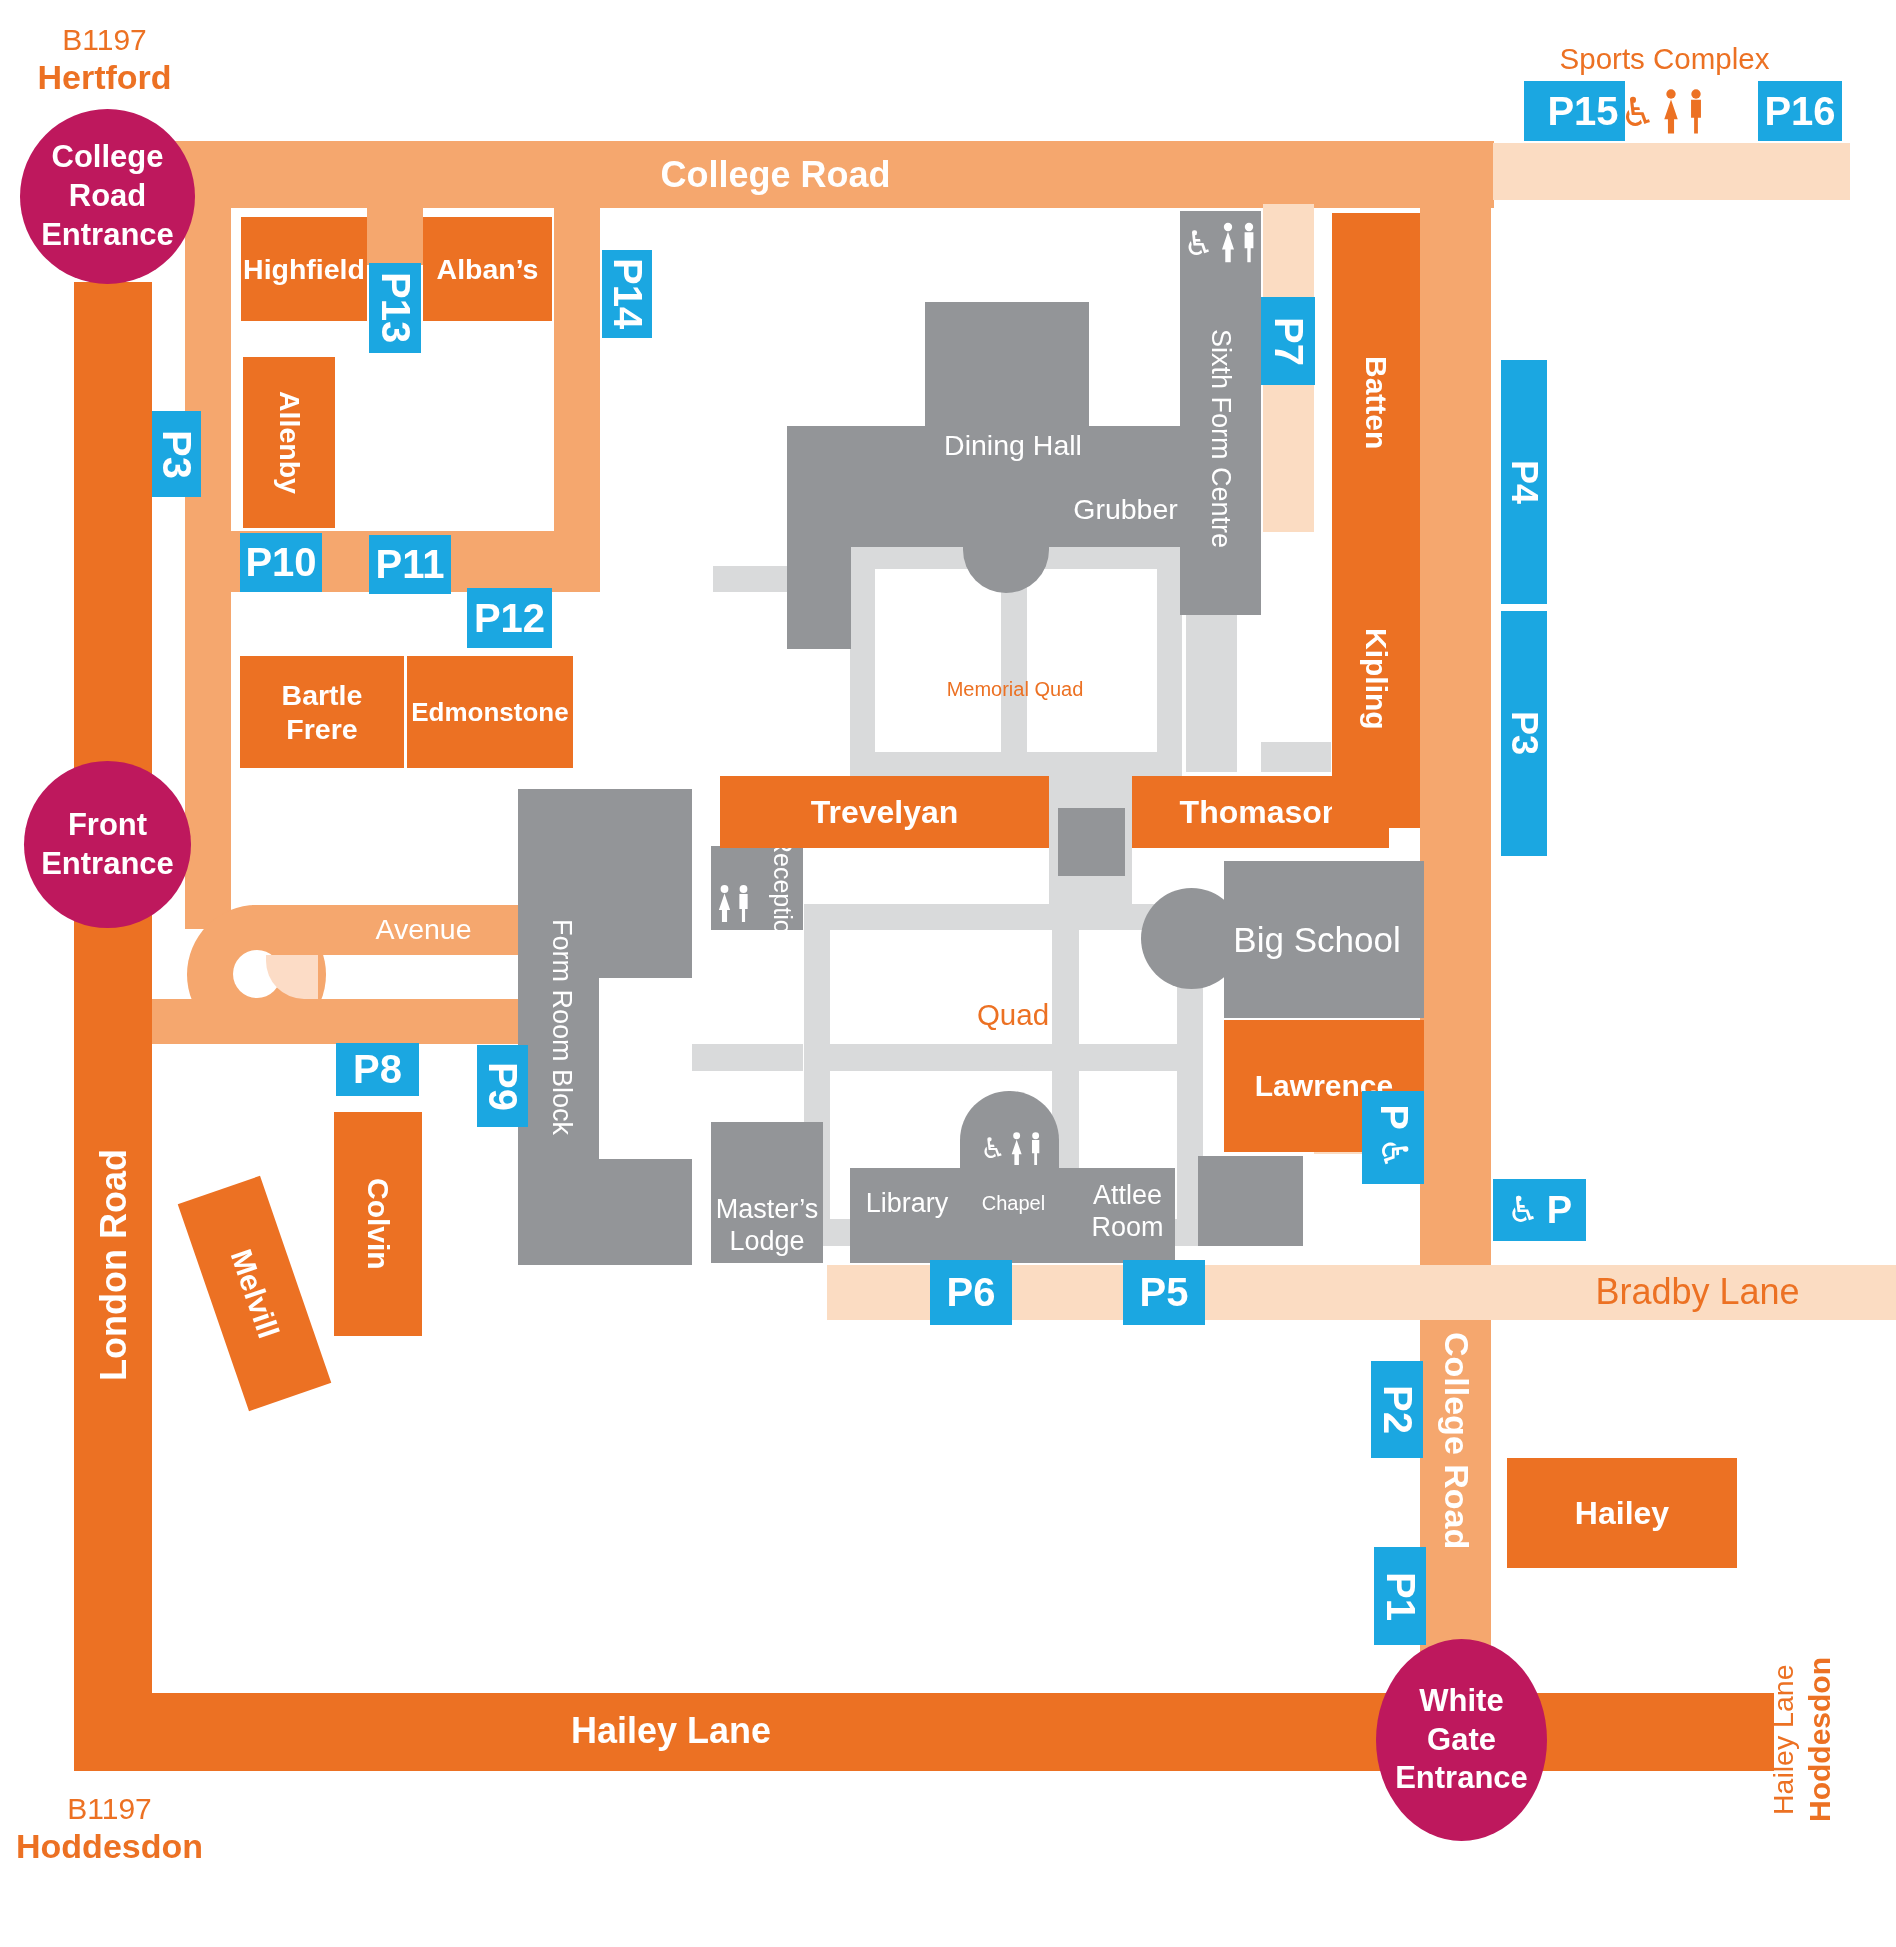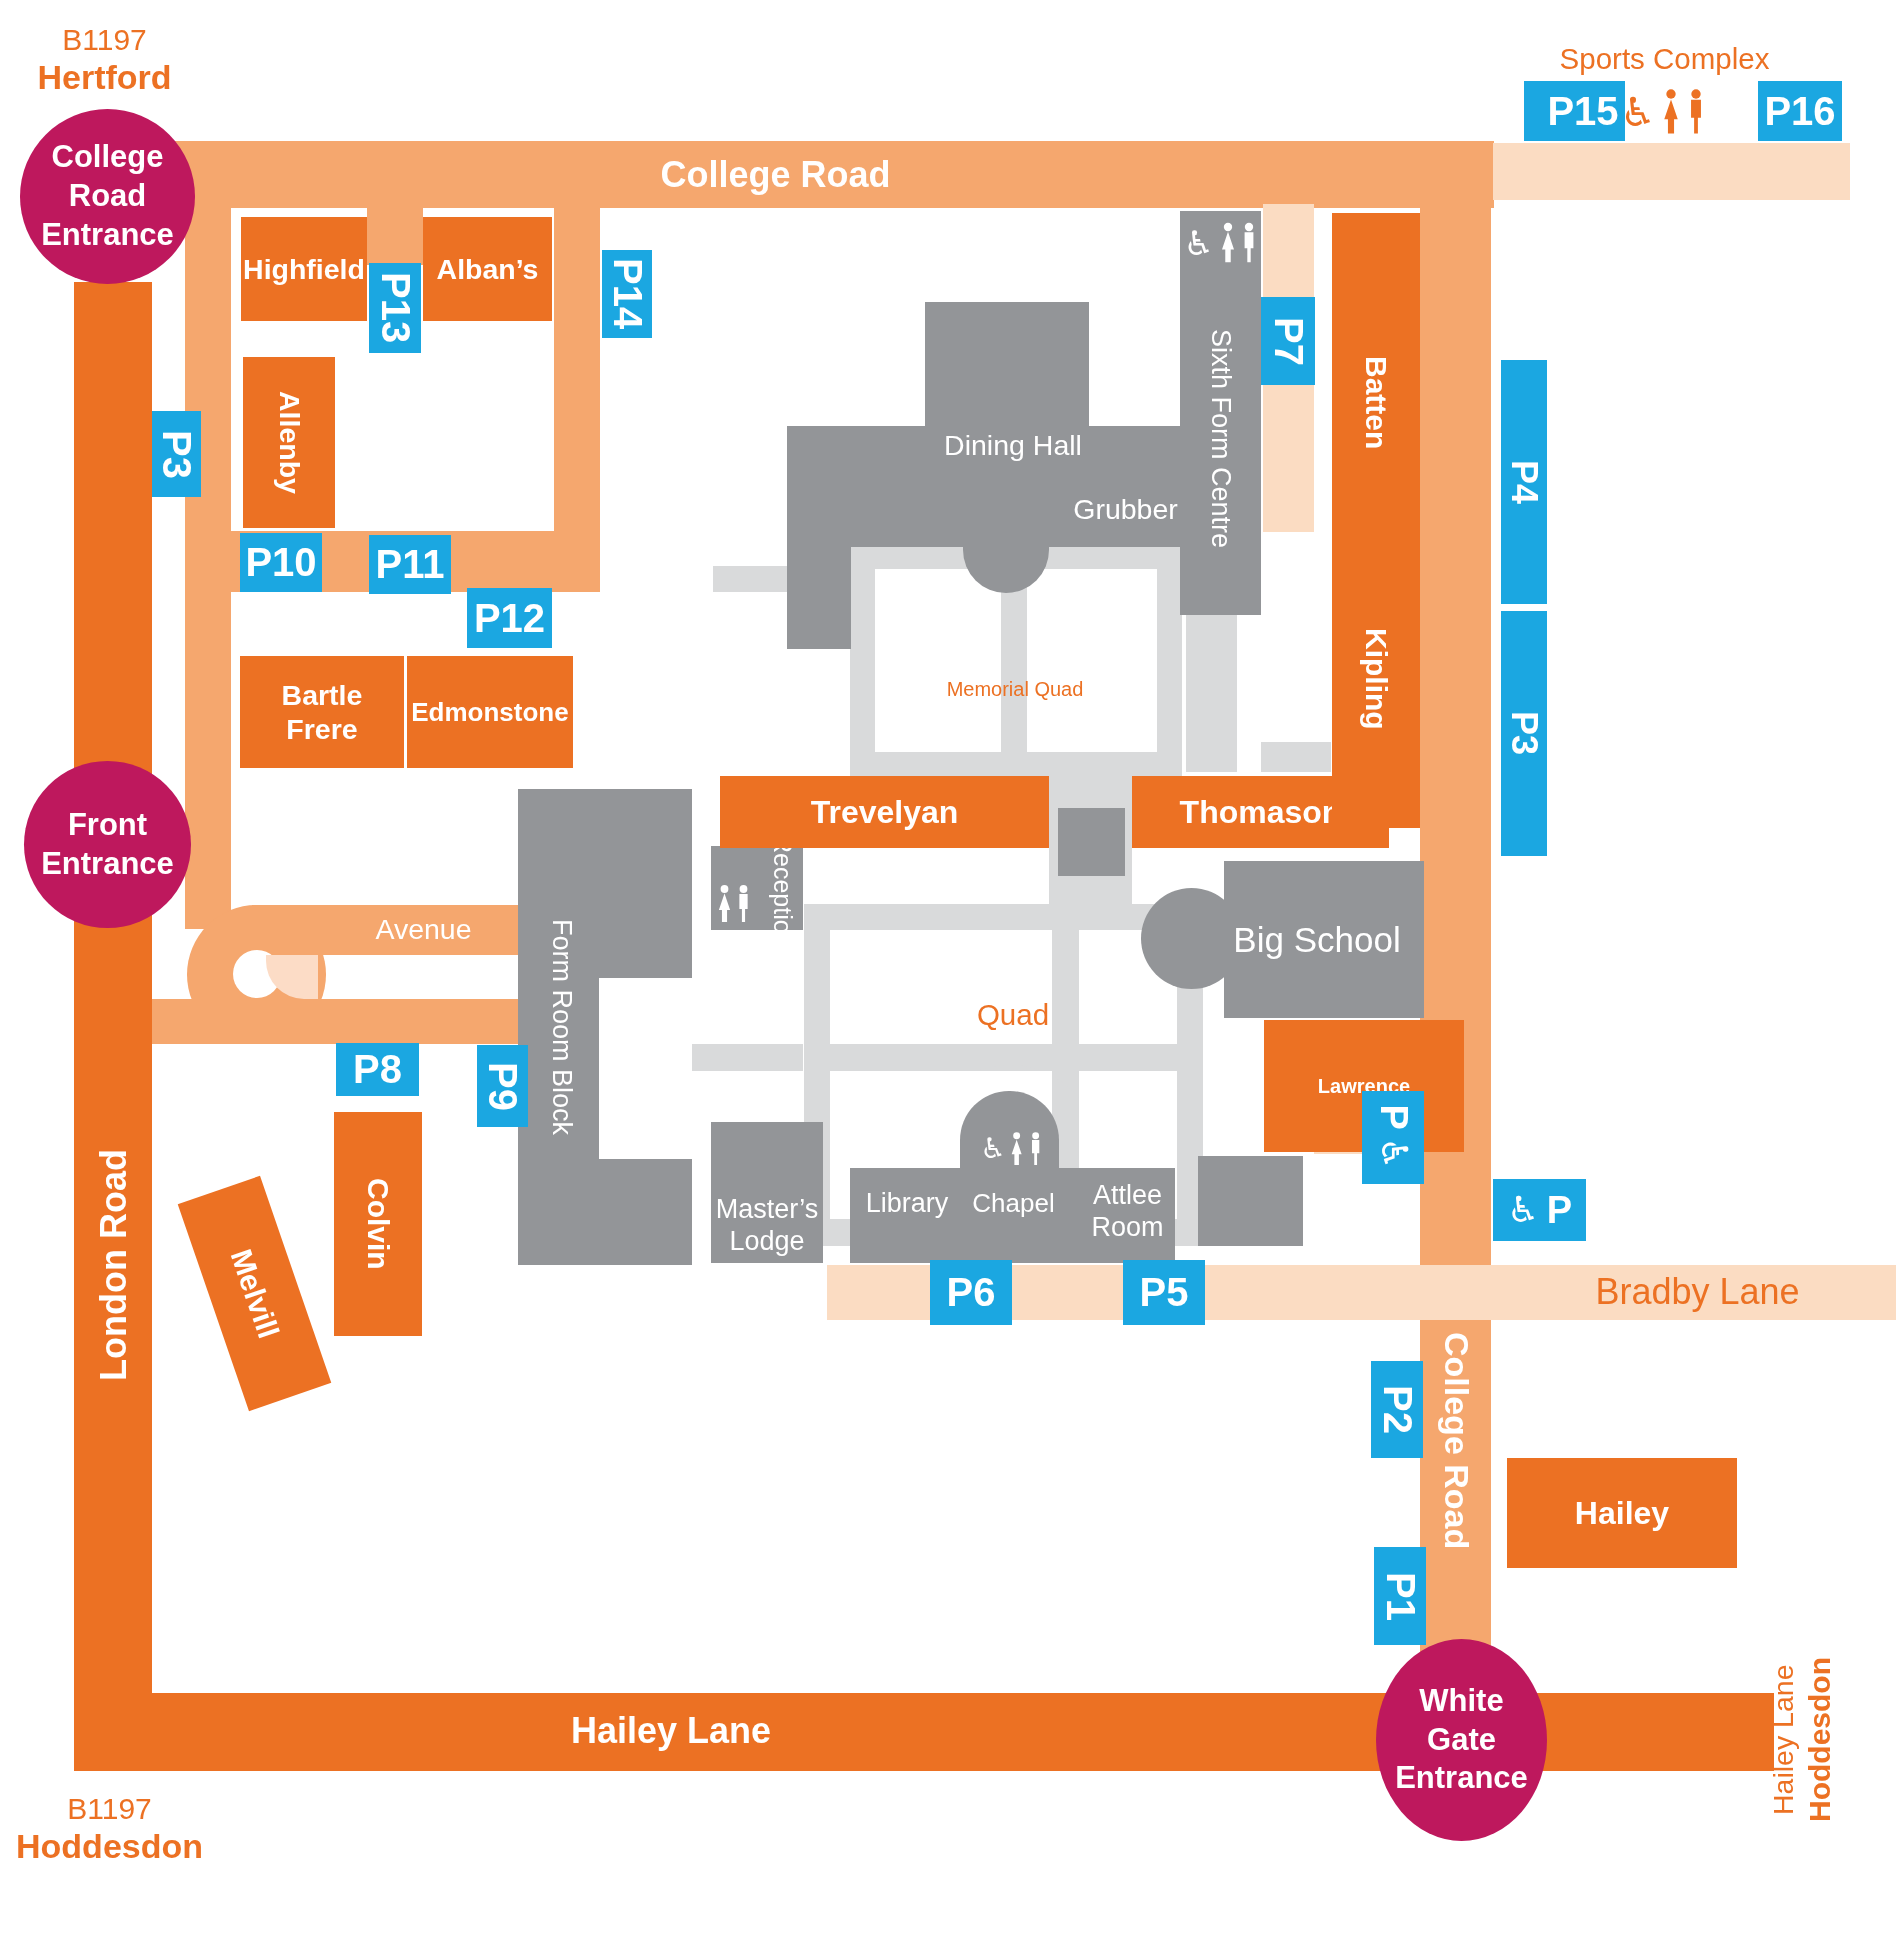--- a/index.html
+++ b/index.html
@@ -145,21 +145,21 @@
         <path d="M10 12 L17.5 34 H13.4 V50 H6.6 V34 H2.5 Z"></path>
       </svg>
       <svg class="pic" width="13.3" height="36" viewBox="0 0 20 52">
         <circle cx="10" cy="6" r="5.2"></circle>
         <path d="M4.5 12.5 H15.5 V32.5 H12.1 V50 H7.9 V32.5 H4.5 Z"></path>
       </svg>
   </div>
   <div class="abs lbl z4" style="left:850px;top:1187px;width:114px;height:32px;font-size:27px;">
       <span>Library</span>
     </div>
-  <div class="abs lbl z4" style="left:961px;top:1187px;width:105px;height:32px;font-size:26px;text-align:right;">
+  <div class="abs lbl z4" style="left:961px;top:1187px;width:105px;height:32px;font-size:20px;text-align:right;">
       <span>Chapel</span>
     </div>
   <div class="abs lbl z4" style="left:1080px;top:1179px;width:95px;flex-direction:column;font-size:27px;line-height:1.2;">
     <span>Attlee</span>
     <span>Room</span>
   </div>
   <div class="abs bldg-g z3" style="left:1198px;top:1156px;width:105px;height:90px;"></div>
 
   <div class="abs bldg-o lbl bold z3" style="left:241px;top:217px;width:126px;height:104px;font-size:28.5px;">
       <span>Highfield</span>
@@ -186,21 +186,21 @@
       <span>Thomason</span>
     </div>
   <div class="abs bldg-o z3" style="left:1332px;top:213px;width:88px;height:615px;">
     <div class="vtext lbl bold" style="position:absolute;left:0;top:76px;width:88px;height:228px;font-size:30px;">
         <span>Batten</span>
       </div>
     <div class="vtext lbl bold" style="position:absolute;left:0;top:352px;width:88px;height:228px;font-size:30px;">
         <span>Kipling</span>
       </div>
   </div>
-  <div class="abs bldg-o lbl bold z3" style="left:1224px;top:1020px;width:200px;height:132px;font-size:20px;margin-left:40px;">
+  <div class="abs bldg-o lbl bold z3" style="left:1224px;top:1020px;width:200px;height:132px;font-size:30px;">
       <span>Lawrence</span>
     </div>
   <div class="abs bldg-o z3" style="left:334px;top:1112px;width:88px;height:224px;">
       <div class="vtext lbl bold" style="width:88px;height:224px;font-size:30px;">
         <span>Colvin</span>
       </div>
     </div>
   <div class="abs bldg-o z3" style="left:211px;top:1184px;width:87px;height:219px;transform:rotate(-19deg);">
       <div class="vtext lbl bold" style="width:87px;height:219px;font-size:30px;">
         <span>Melvill</span>

